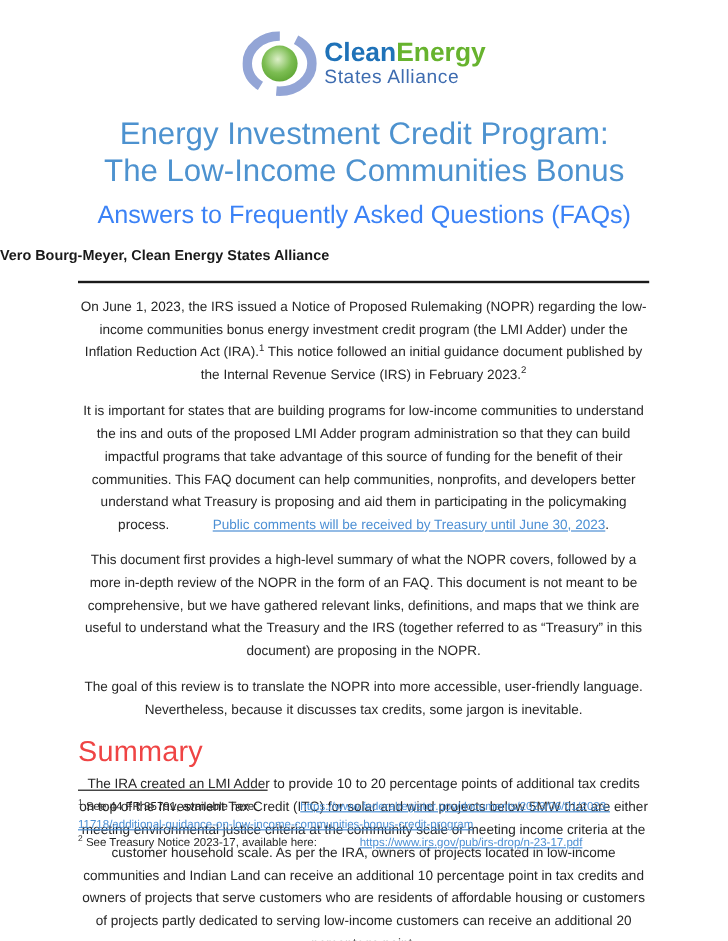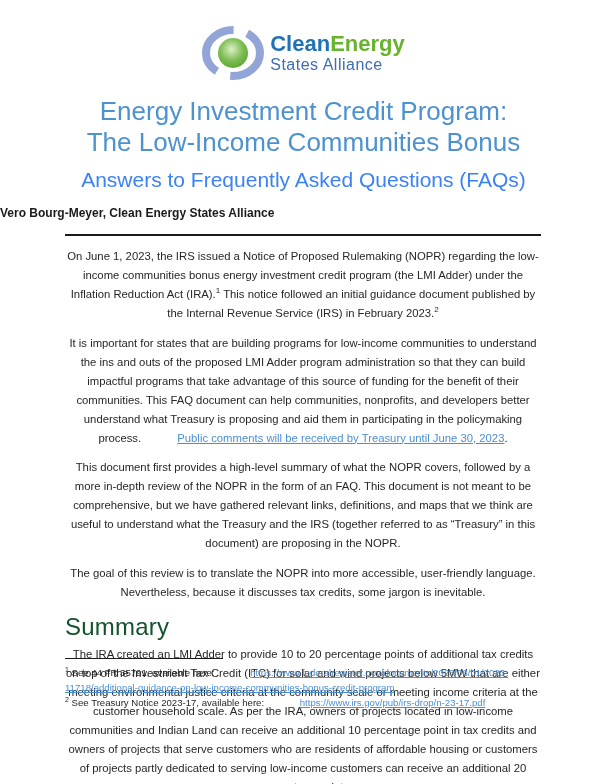--- a/index.html
+++ b/index.html
@@ -49,21 +49,21 @@
     margin-top: 13px; margin-bottom: 11px;
   }
   .para {
     font-size: 11.3px; line-height: 1.68; color: #262626;
     margin-bottom: 11px; text-align: center;
   }
   .para sup { font-size: 8px; vertical-align: super; line-height: 0; }
   a.doclink { color: #4c8fd4; text-decoration: underline; cursor: pointer; margin-left: 33px; }
 
   .section-heading {
-    color: #14532d; font-size: 24px; font-weight: 400;
+    color: #ef4444; font-size: 24px; font-weight: 400;
     margin-top: 8px; margin-bottom: 4px; letter-spacing: 0.2px;
   }
 
   
   .footnotes {
     position: absolute; left: 65px; top: 658px; width: 476px;
   }
   .fn-rule {
     border: none; border-top: 1.5px solid #1a1a1a;
     width: 158px; margin-left: 0; margin-bottom: 7px;

